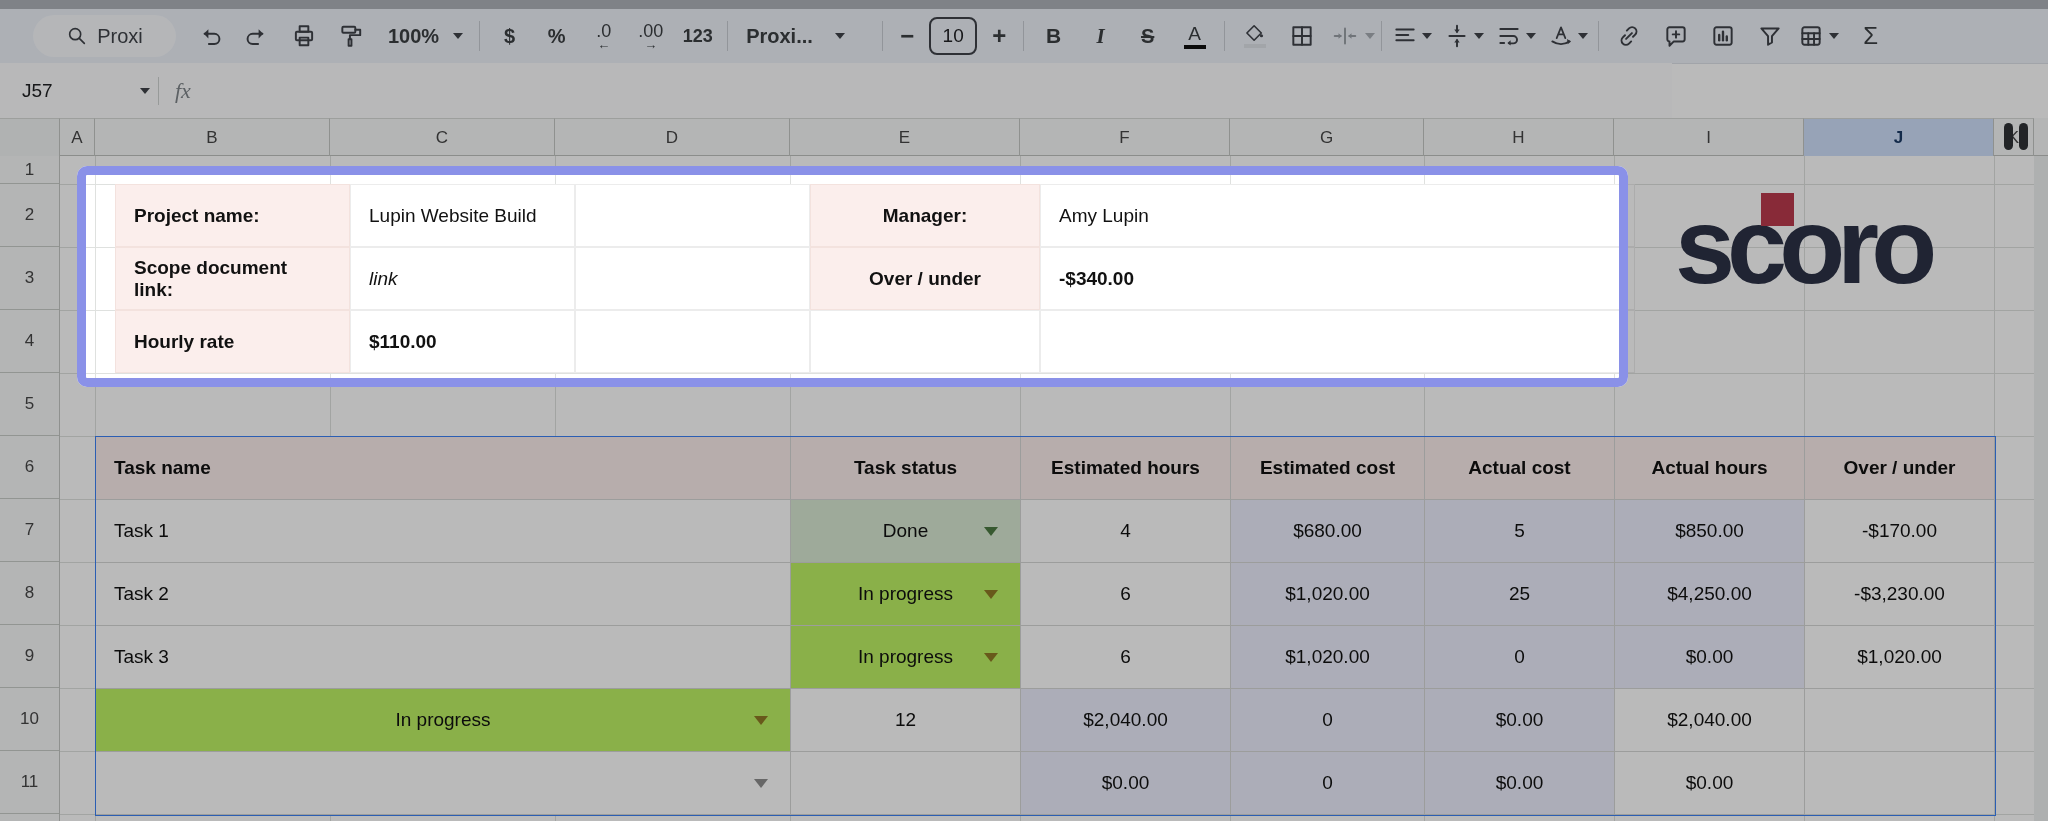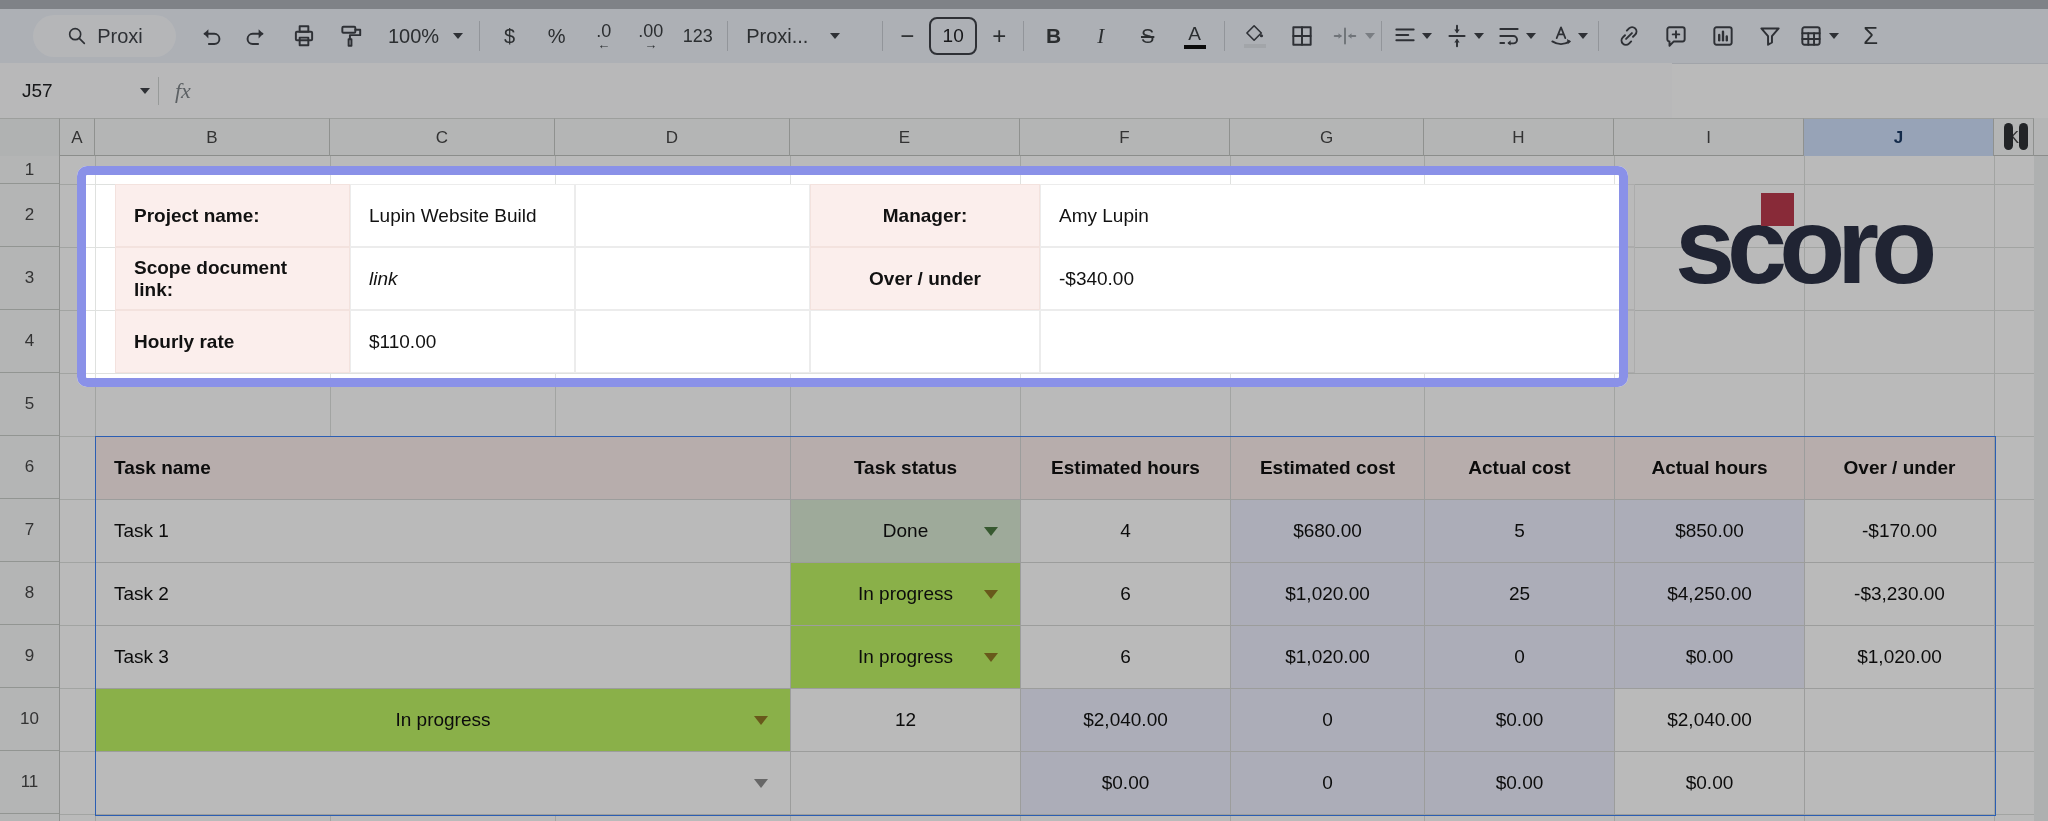--- a/index.html
+++ b/index.html
@@ -6,21 +6,21 @@
   .screen{position:relative;width:2048px;height:821px;overflow:hidden;
     font-family:"Liberation Sans",sans-serif;background:#fff;-webkit-font-smoothing:antialiased;}
   
   .topstrip{position:absolute;left:0;top:0;width:2048px;height:9px;background:#aeb2ba;}
   .toolbar{position:absolute;left:0;top:9px;width:2048px;height:54px;background:#edf1f9;
     display:flex;align-items:center;border-bottom:1px solid #dde1e8;}
   .pill{margin-left:33px;width:143px;height:42px;border-radius:21px;background:#f8fafd;
     display:flex;align-items:center;justify-content:center;gap:9px;color:#3f4349;font-size:20px;}
   .tbi{width:47px;height:46px;display:flex;align-items:center;justify-content:center;color:#3c4043;
     font-size:20px;border-radius:6px;flex:none;}
-  .tbtxt{font-size:20px;color:#3c4043;}
+  .tbtxt{font-size:20px;color:#3c4043;font-weight:bold;}
   .sep{width:1px;height:30px;background:#c9cdd4;margin:0 6px;flex:none;}
   .car{width:0;height:0;border-left:5px solid transparent;border-right:5px solid transparent;
     border-top:6px solid #3f4349;flex:none;}
   .car.dis{border-top-color:#a8adb4;}
   .zoombox{display:flex;align-items:center;gap:14px;margin:0 10px 0 14px;}
   .fontbox{display:flex;align-items:center;gap:22px;margin:0 12px;width:118px;}
   .szbox{width:44px;height:34px;border:2px solid #3f4349;border-radius:8px;display:flex;
     align-items:center;justify-content:center;font-size:19px;color:#202124;margin:0 4px;}
   .bold{font-weight:700;font-size:21px;}
   .ital{font-style:italic;font-family:"Liberation Serif",serif;font-size:21px;}
@@ -57,21 +57,21 @@
   .rn{position:absolute;left:0;width:59px;border-bottom:1px solid #c9ccc9;box-sizing:border-box;
     display:flex;align-items:center;justify-content:center;font-size:17px;color:#474747;}
   .rtrack{position:absolute;left:2034px;top:0;width:14px;height:665px;background:#eff1f2;z-index:2;}
   
   .pgrid{position:absolute;left:95px;top:28px;display:grid;z-index:2;
     grid-template-columns:235px 225px 235px 230px 595px;grid-auto-rows:63px;padding-left:20px;}
   .pc{box-sizing:border-box;border:1px solid #ececec;background:#fff;font-size:19px;color:#111;
     display:flex;align-items:center;padding:0 18px;}
   .pc.pink{background:#fbeeec;border-color:#f3e2de;font-weight:700;}
   .pc.cent{justify-content:center;padding:0;}
-  .pc.b{font-weight:400;}
+  .pc.b{font-weight:700;}
   .pc.it{font-style:italic;}
   
   .tgrid{position:absolute;left:95px;top:280px;display:grid;z-index:2;
     grid-template-columns:695px 230px 210px 194px 190px 190px 190px;grid-auto-rows:63px;
     border:1px solid #3b82f6;}
   .tc{box-sizing:border-box;border-right:1px solid #d6d8d6;border-bottom:1px solid #d6d8d6;
     background:#fff;font-size:19px;color:#111;display:flex;align-items:center;justify-content:center;
     position:relative;}
   .tc.hd{background:#fbeeec;font-weight:700;}
   .tc.left{justify-content:flex-start;padding-left:18px;}

